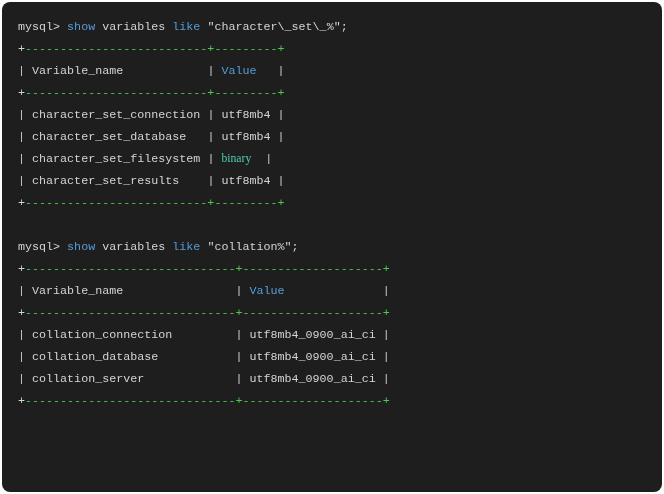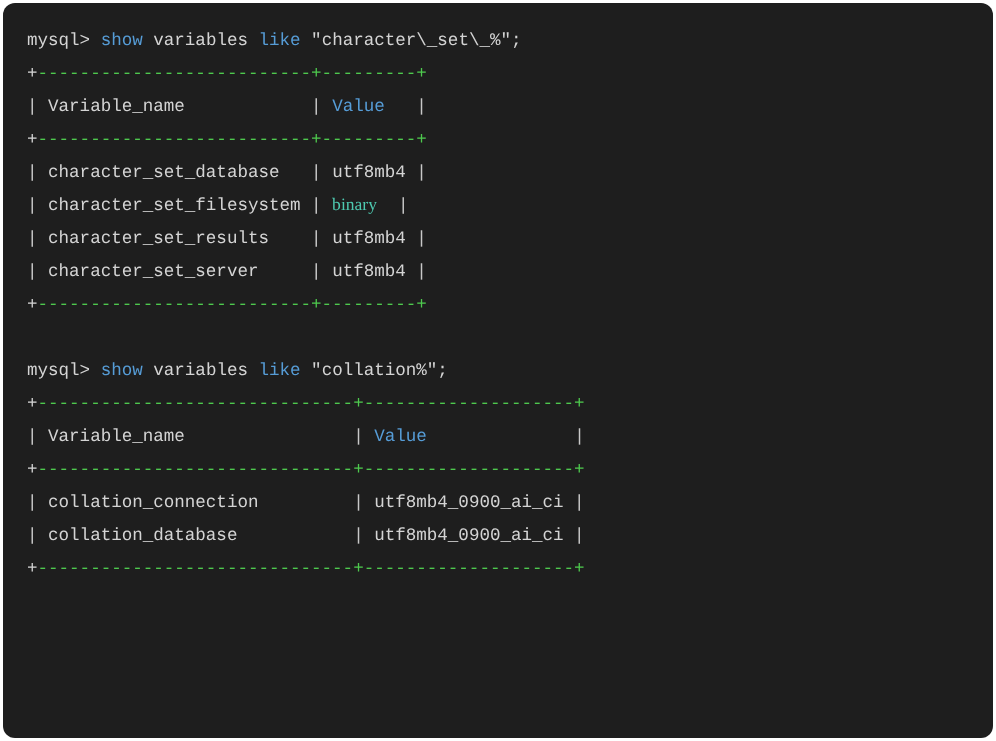--- a/index.html
+++ b/index.html
@@ -45,42 +45,43 @@
 
   <div class="line"><span>mysql&gt; </span><span class="kw">show</span><span> variables </span><span class="kw">like</span><span class="str"> "character\_set\_%";</span></div>
 
   <div class="line"><span class="plus-first">+</span><span class="border">--------------------------+---------+</span></div>
 
   <div class="line"><span class="pipe">|</span><span> </span><span>Variable_name</span><span>            </span><span class="pipe">|</span><span> </span><span class="hdr">Value</span><span>   </span><span class="pipe">|</span></div>
 
   <div class="line"><span class="plus-first">+</span><span class="border">--------------------------+---------+</span></div>
 
 
+  <div class="line"><span class="pipe">|</span><span> </span><span>character_set_connection</span><span> </span><span class="pipe">|</span><span> </span><span>utf8mb4</span><span> </span><span class="pipe">|</span></div>
 
   <div class="line"><span class="pipe">|</span><span> </span><span>character_set_database</span><span>   </span><span class="pipe">|</span><span> </span><span>utf8mb4</span><span> </span><span class="pipe">|</span></div>
 
   <div class="line"><span class="pipe">|</span><span> </span><span>character_set_filesystem</span><span> </span><span class="pipe">|</span><span> </span><span class="teal">binary</span><span>  </span><span class="pipe">|</span></div>
 
   <div class="line"><span class="pipe">|</span><span> </span><span>character_set_results</span><span>    </span><span class="pipe">|</span><span> </span><span>utf8mb4</span><span> </span><span class="pipe">|</span></div>
 
-  <div class="line"><span class="pipe">|</span><span> </span><span>character_set_server</span><span>     </span><span class="pipe">|</span><span> </span><span>utf8mb4</span><span> </span><span class="pipe">|</span></div>
 
 
   <div class="line"><span class="plus-first">+</span><span class="border">--------------------------+---------+</span></div>
 
   <div class="blank"></div>
 
   <div class="line"><span>mysql&gt; </span><span class="kw">show</span><span> variables </span><span class="kw">like</span><span class="str"> "collation%";</span></div>
 
   <div class="line"><span class="plus-first">+</span><span class="border">------------------------------+--------------------+</span></div>
 
   <div class="line"><span class="pipe">|</span><span> </span><span>Variable_name</span><span>                </span><span class="pipe">|</span><span> </span><span class="hdr">Value</span><span>              </span><span class="pipe">|</span></div>
 
   <div class="line"><span class="plus-first">+</span><span class="border">------------------------------+--------------------+</span></div>
 
   <div class="line"><span class="pipe">|</span><span> </span><span>collation_connection</span><span>         </span><span class="pipe">|</span><span> </span><span>utf8mb4_0900_ai_ci</span><span> </span><span class="pipe">|</span></div>
 
   <div class="line"><span class="pipe">|</span><span> </span><span>collation_database</span><span>           </span><span class="pipe">|</span><span> </span><span>utf8mb4_0900_ai_ci</span><span> </span><span class="pipe">|</span></div>
 
+  <div class="line"><span class="pipe">|</span><span> </span><span>collation_server</span><span>             </span><span class="pipe">|</span><span> </span><span>utf8mb4_0900_ai_ci</span><span> </span><span class="pipe">|</span></div>
 
   <div class="line"><span class="plus-first">+</span><span class="border">------------------------------+--------------------+</span></div>
 
 </div>
 
 </body></html>

